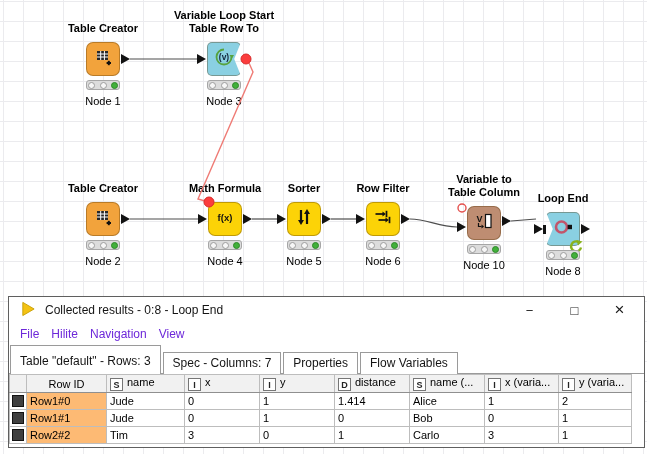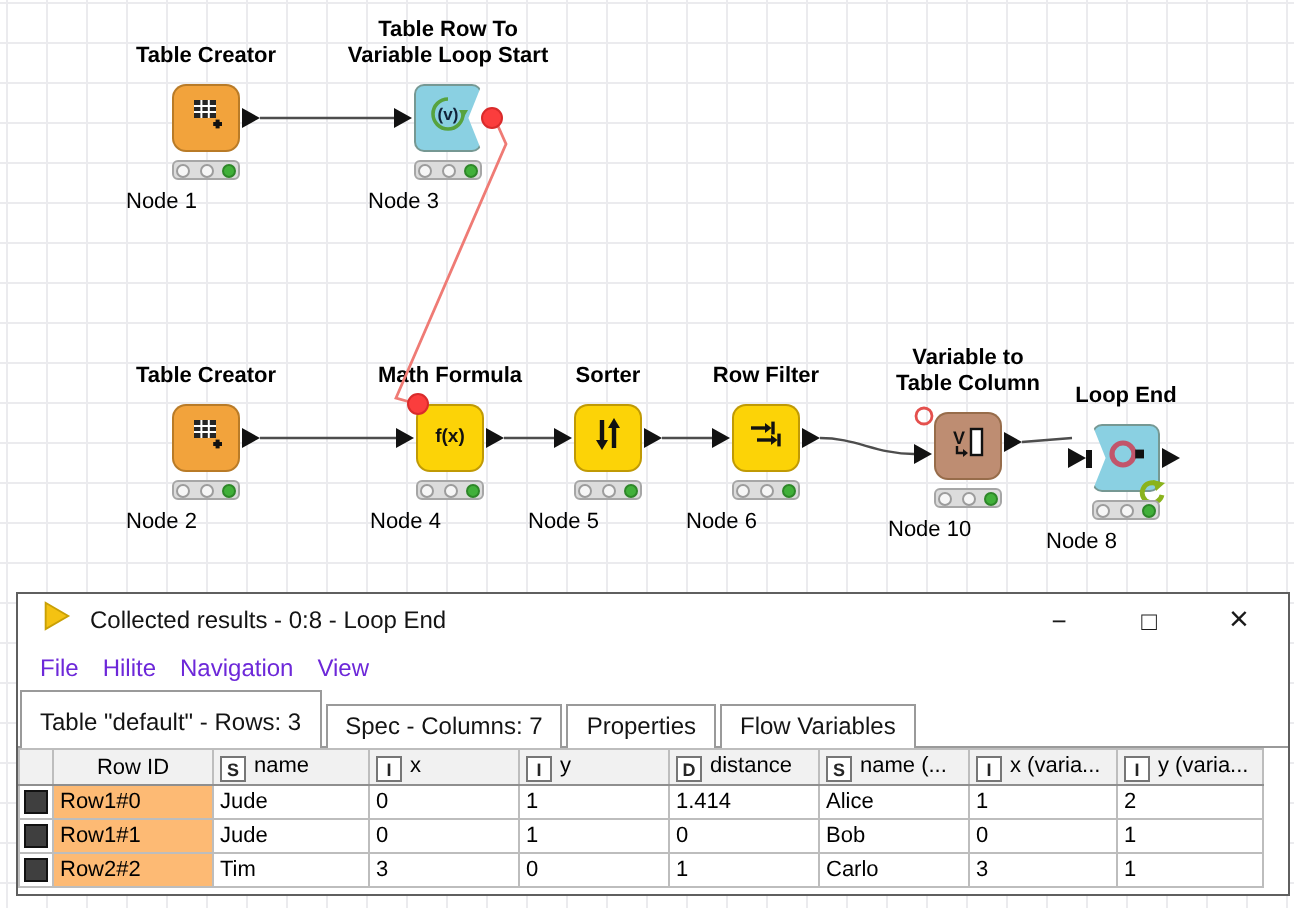--- a/index.html
+++ b/index.html
@@ -10,21 +10,21 @@
   svg text{font-family:"Liberation Sans",sans-serif}
   
   #conn{position:absolute;inset:0;z-index:5;pointer-events:none}
   .node{position:absolute;width:34px;height:34px;z-index:2}
   .node-body{position:relative;width:34px;height:34px;border-radius:7px;border:1px solid rgba(80,50,0,.35);
     display:flex;align-items:center;justify-content:center}
   .node-body.loop-start{border-radius:5px;clip-path:polygon(0 0,100% 0,80% 50%,100% 100%,0 100%)}
   .node-body.loop-end{border-radius:5px;clip-path:polygon(0 0,100% 0,100% 100%,0 100%,20% 50%)}
   .node-title{position:absolute;bottom:41px;left:-53px;width:140px;text-align:center;
     font-size:11px;font-weight:bold;line-height:13px;color:#000}
-  .node-name{position:absolute;top:53px;left:-23px;width:80px;font-size:11px;color:#000}
+  .node-name{position:absolute;top:53px;left:-23px;width:80px;text-align:center;font-size:11px;color:#000}
   .traffic{position:absolute;top:38px;left:0;width:34px;height:10px;background:#dcdcdc;border:1px solid #a6a6a6;
     border-radius:3px;display:flex;align-items:center;justify-content:space-between;padding:0 1px}
   .traffic i{display:block;width:7px;height:7px;border-radius:50%;background:#f6f6f6;border:1px solid #9c9c9c}
   .traffic i.on{background:#41b03a;border-color:#2e8729}
   .port{position:absolute;width:0;height:0;border-top:5px solid transparent;border-bottom:5px solid transparent;border-left:9px solid #121212}
   .psq{position:absolute;width:3px;height:9px;background:#121212}
   .loop-arrow{position:absolute;left:21px;top:27px;width:16px;height:16px}
   
   #win{position:absolute;left:8px;top:296px;width:637px;height:152px;background:#fff;border:1px solid #5f5f5f;z-index:10}
   .titlebar{position:relative;height:26px;display:flex;align-items:center;padding-left:11px}
@@ -93,22 +93,22 @@
         <span class="port" style="left: 35px; top: 12px;"></span>
         <div class="traffic">
           <i></i>
           <i></i>
           <i class="on"></i>
         </div>
         <div class="node-name">Node 1</div>
       </div>
       <div class="node" style="left: 207px; top: 42px;">
         <div class="node-title">
+          <div>Variable Loop Start</div>
           <div>Table Row To</div>
-          <div>Variable Loop Start</div>
         </div>
         <div class="node-body loop-start" style="background: rgb(138, 208, 226);">
           <span><svg width="22" height="22" viewBox="0 0 22 22">
               <path d="M11,3.5 A7.5,7.5 0 1,0 18.5,11" stroke="#57a33f" stroke-width="1.8" fill="none"></path>
               <polygon points="16.5,9 21,9 18.7,13" fill="#57a33f"></polygon>
               <text x="11" y="14" font-size="8.5" font-weight="bold" text-anchor="middle" fill="#10233a">(v)</text>
             </svg></span>
         </div>
         <span class="port" style="left: -10px; top: 12px;"></span>
         <div class="traffic">

